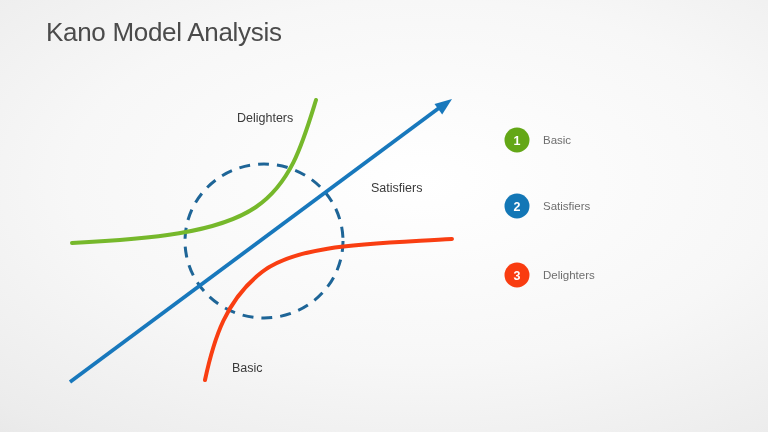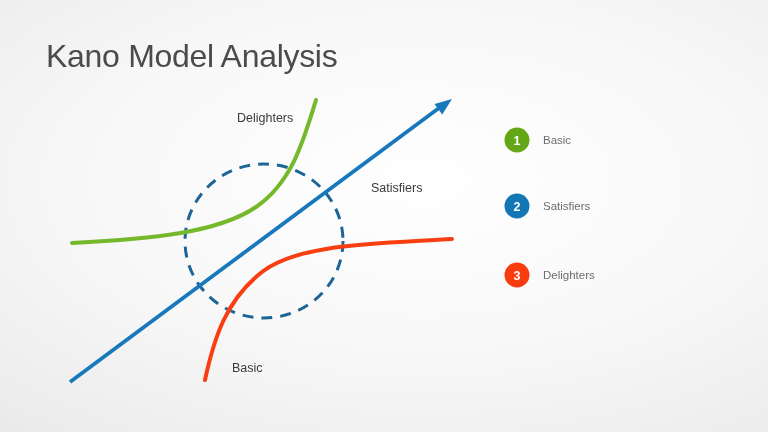--- a/index.html
+++ b/index.html
@@ -7,22 +7,22 @@
     width: 768px; height: 432px; overflow: hidden;
     font-family: "Liberation Sans", sans-serif;
   }
   .slide {
     position: relative; width: 768px; height: 432px;
     background: radial-gradient(115% 105% at 55% 42%,
       #ffffff 0%, #f7f7f7 40%, #ececec 68%, #dedede 92%, #d7d7d7 100%);
     overflow: hidden;
   }
   .slide-title {
-    position: absolute; left: 46px; top: 40px;
-    font-size: 32px; line-height: 32px; font-weight: 400;
+    position: absolute; left: 46px; top: 16px;
+    font-size: 26px; line-height: 32px; font-weight: 400;
     letter-spacing: -0.3px; color: #4b4b4b; margin: 0;
   }
   .diagram-svg { position: absolute; left: 0; top: 0; }
   .curve-label {
     position: absolute; font-size: 12.5px; color: #3a3a3a;
     white-space: nowrap;
   }
   .label-delighters { left: 237px; top: 111px; }
   .label-satisfiers { left: 371px; top: 181px; }
   .label-basic      { left: 232px; top: 361px; }

